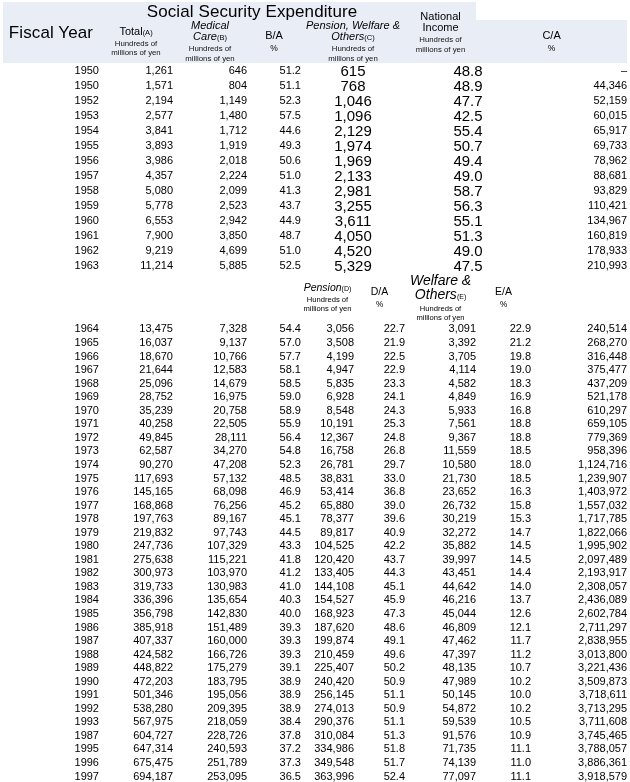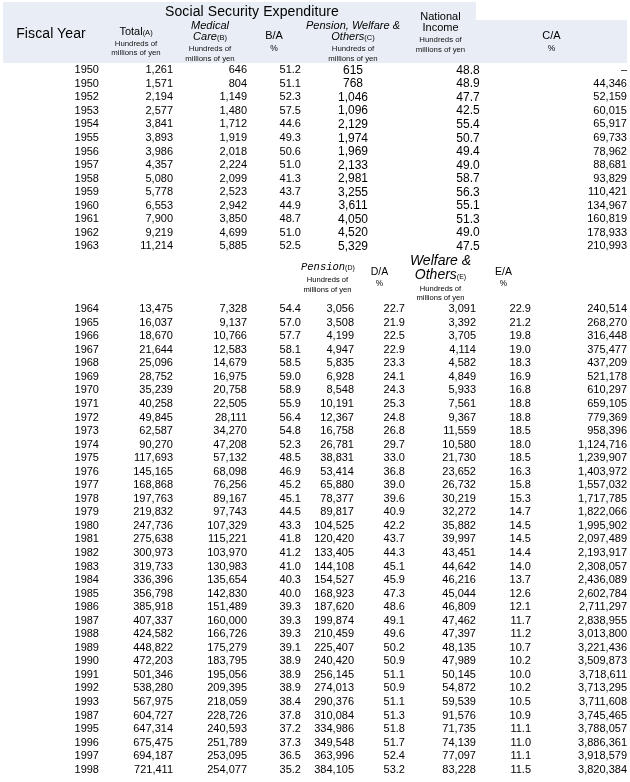--- a/index.html
+++ b/index.html
@@ -33,39 +33,39 @@
   
   .frame-top{border-top:1.1px solid #3f3f3f;}
   .frame-bot{border-bottom:1.1px solid #3f3f3f;}
   .vl{border-left:1.1px solid #3f3f3f;}
   .vr{border-right:1.1px solid #3f3f3f;}
   .vl-thin{border-left:0.8px solid #6b6b6b;}
 
   
   .hdr{background:#e9eef6;}
   .hdr td{text-align:center;}
-  .hd-main{font-size:14px;letter-spacing:.1px;}
+  .hd-main{font-size:17px;letter-spacing:.1px;}
   .hd-col{font-size:11px;}
   .hd-col .ital{font-style:italic;}
   .hd-col .sup{font-size:7.5px;vertical-align:0;}
   .hd-unit{font-size:7.8px;line-height:1.22;color:#111;display:block;margin-top:2px;}
   .hd-pct{font-size:8.5px;display:block;margin-top:3px;}
   .hsep{border-bottom:0.8px solid #6b6b6b;}
 
   
   tr.r td{height:13.55px;}
   td.num{text-align:right;padding-right:9px;font-size:11px;}
   td.yr{text-align:right;font-size:11px;}
-  td.ctr{text-align:center;font-size:12px;}
+  td.ctr{text-align:center;font-size:15px;}
   .band{border-bottom:0.9px solid #8e8e8e;}
 
   
   .sub{background:#ffffff;text-align:center;}
   .sub .ttl{font-size:10.5px;}
-  .sub .ttl .ital{font-style:italic;font-family:Liberation Mono, monospace;}
+  .sub .ttl .ital{font-style:italic;}
   .sub .ttl .sm{font-size:14px;font-style:italic;}
   .sub .sup{font-size:7px;}
   .sub .unit{font-size:7.6px;line-height:1.2;display:block;margin-top:3px;}
   .sub .pc{font-size:8.2px;display:block;margin-top:4px;}
   .subbox{border-left:0.8px solid #6b6b6b;border-right:0.8px solid #6b6b6b;
           border-top:0.9px solid #5c5c5c;border-bottom:0.9px solid #5c5c5c;}
   .blankcell{border:0;}
 </style>
 </head>
 <body>

